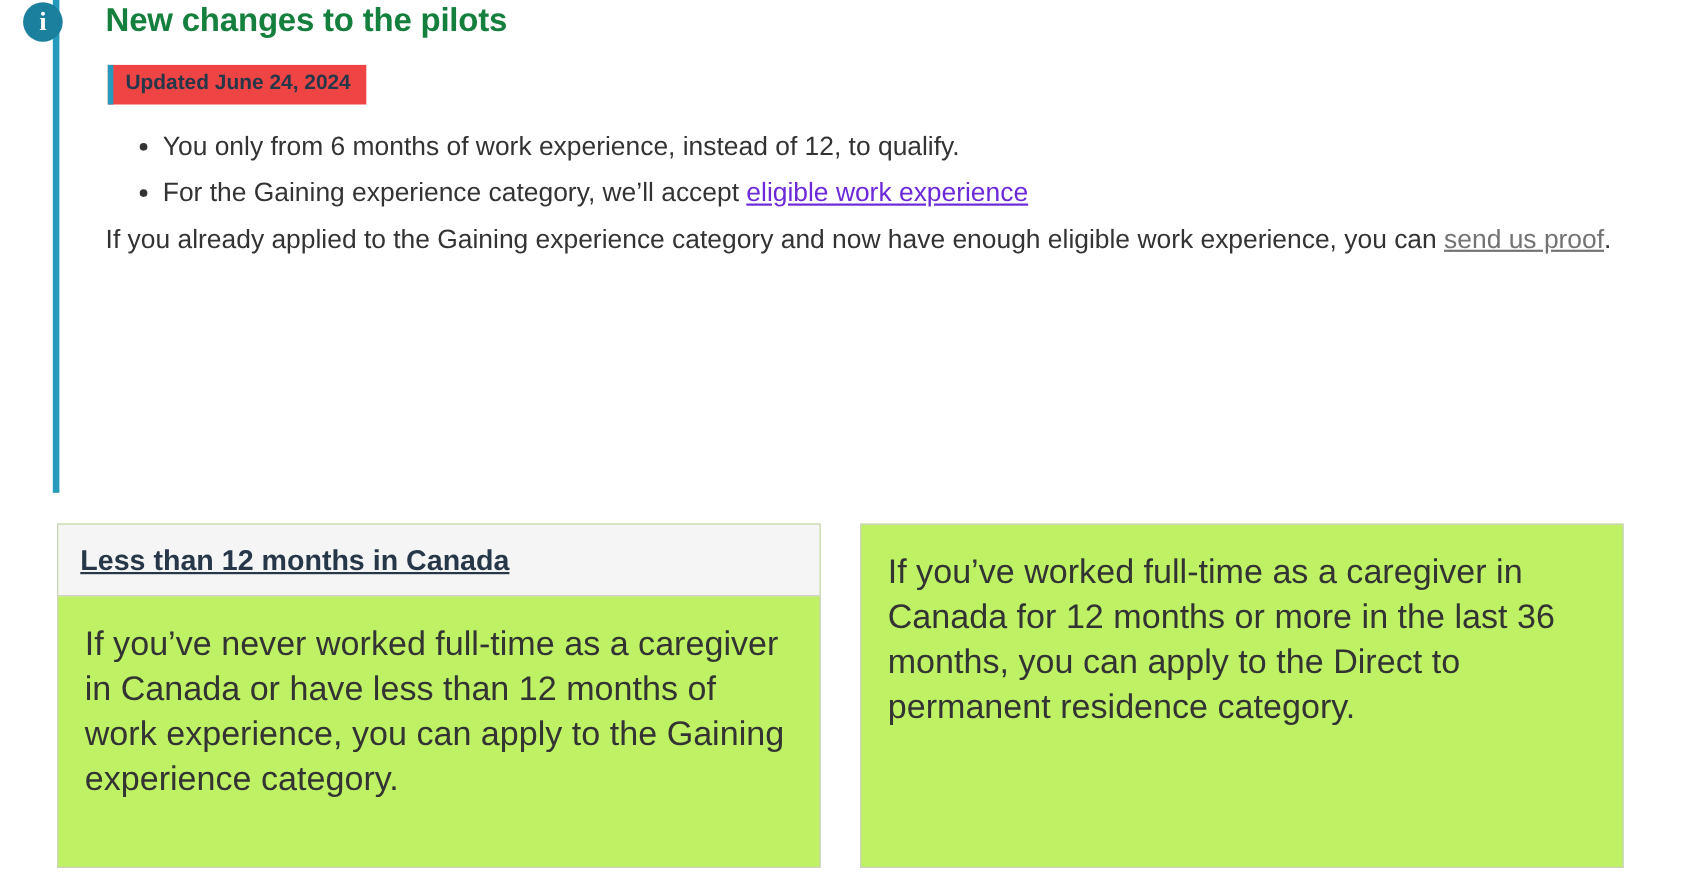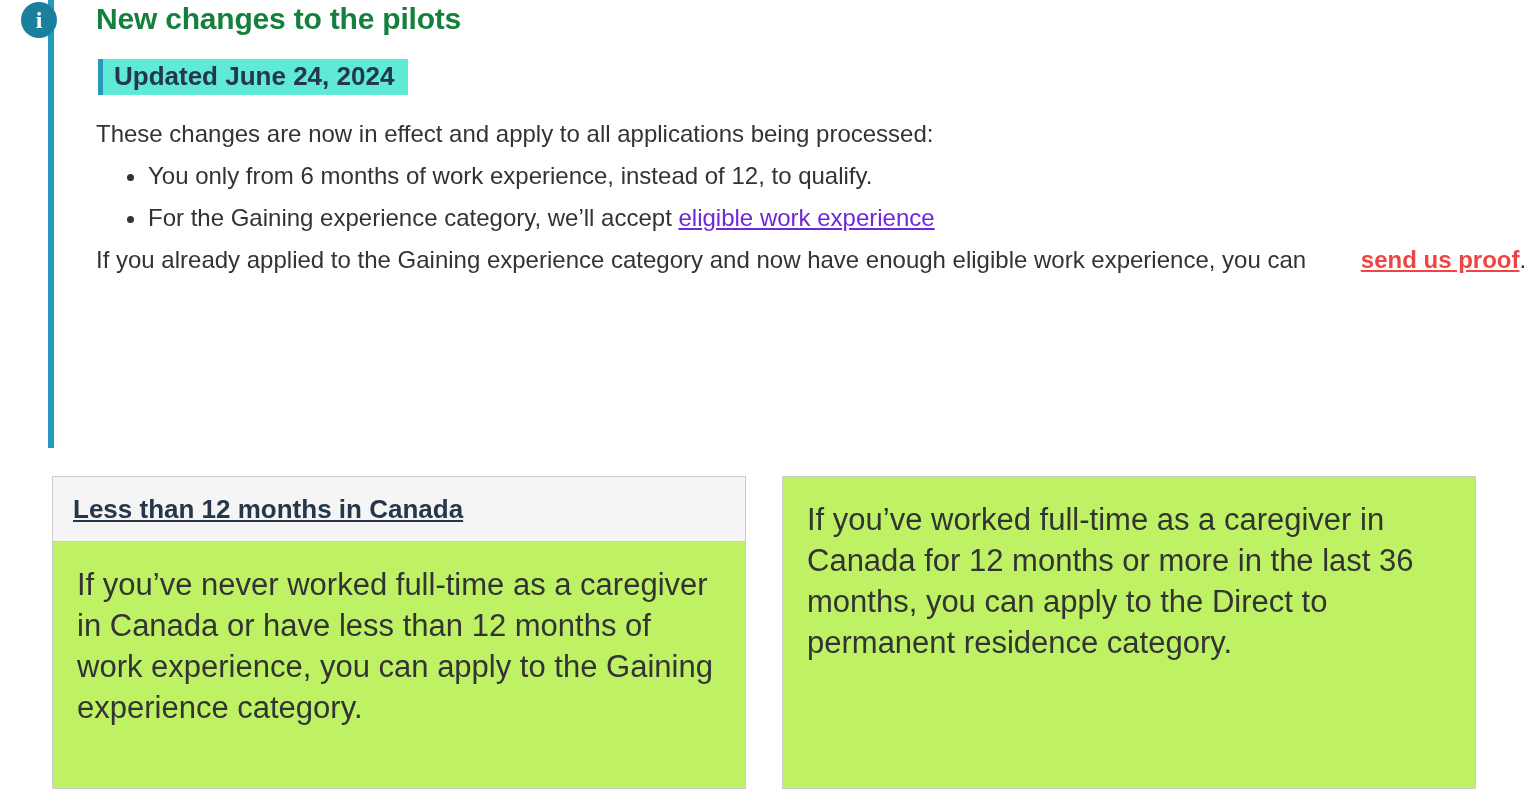--- a/index.html
+++ b/index.html
@@ -43,25 +43,25 @@
     font-size: 30px;
     font-weight: bold;
     color: #15803d;
     margin: 0;
     padding: 0 0 6px 0;
     line-height: 38px;
     letter-spacing: -0.2px;
   }
   .updated-badge {
     display: inline-block;
-    background: #5eead4;
+    background: #ef4444;
     border-left: 5px solid #269abc;
     color: #26374a;
     font-weight: bold;
-    font-size: 26px;
+    font-size: 19px;
     padding: 7px 14px 9px 11px;
     margin: 15px 0 0 2px;
     line-height: 20px;
   }
   .notice-body {
     font-size: 24px;
     line-height: 42px;
     color: #333333;
     margin-top: 18px;
   }
@@ -80,24 +80,23 @@
   }
   .notice-body li {
     margin: 0;
     padding: 0;
   }
   .inline-link {
     color: #6d28d9;
     text-decoration: underline;
   }
   .strong-link {
-    color: #ef4444;
-    font-weight: bold;
+    color: #737373;
+    font-weight: normal;
     text-decoration: underline;
-    margin-left: 48px;
   }
   b, strong { font-weight: normal; color: #333333; }
   .tail-para {
     margin-top: 0;
   }
 
   
   .cards {
     display: flex;
     gap: 36px;
@@ -137,21 +136,20 @@
 <body>
 
 <div class="notice">
   <div class="notice-icon">i</div>
 
   <h2 class="notice-title">New changes to the pilots</h2>
 
   <div class="updated-badge">Updated June 24, 2024</div>
 
   <div class="notice-body">
-    <p>These changes are now in effect and apply to all applications being processed:</p>
 
     <ul>
       <li>
         <span>You only from </span><b>6 months</b><span> of work experience, instead of 12, to qualify.</span>
       </li>
       <li>
         <span>For the Gaining experience category, we’ll accept </span><a href="#" class="inline-link">eligible work experience</a><span></span>
       </li>
     </ul>
 

